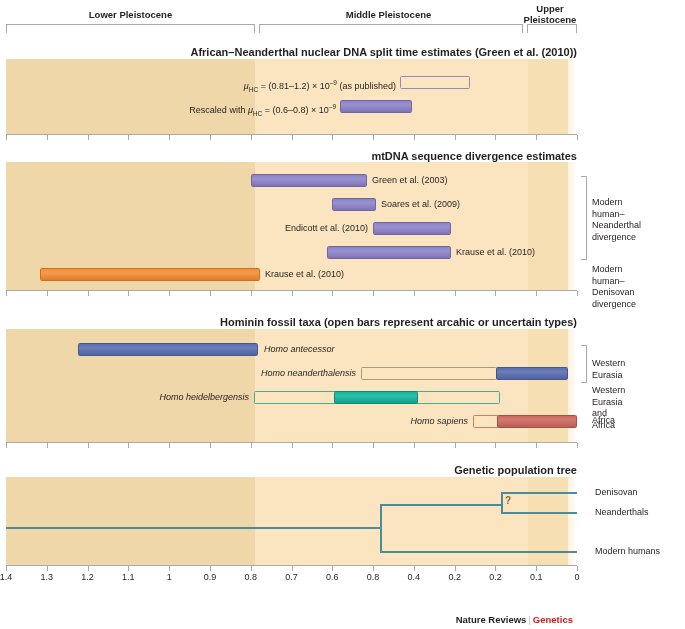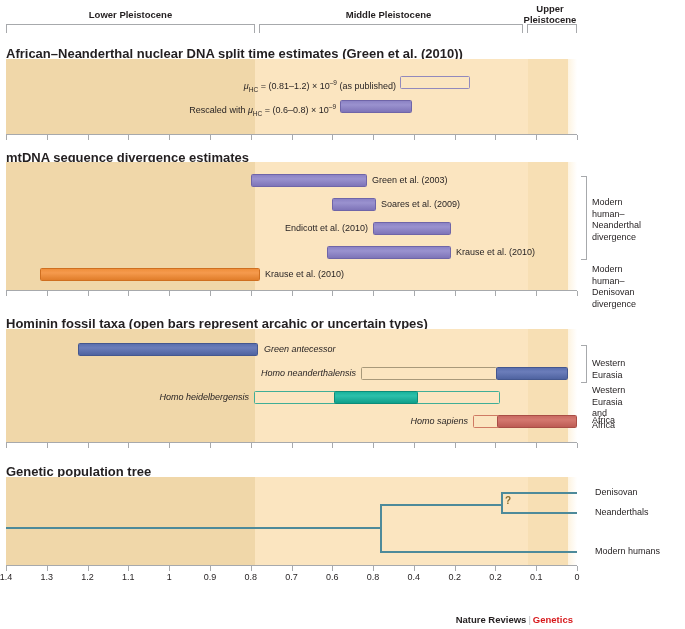--- a/index.html
+++ b/index.html
@@ -21,22 +21,22 @@
     line-height:11px;
   }
   .epoch-bracket {
     position:absolute; height:9px;
     border:1px solid #a7a9ac; border-bottom:none;
   }
 
   
   .panel { position:absolute; left:6px; width:571px; }
   .panel-title {
-    position:absolute; width:571px; text-align:left;
-    font-size:13px; font-weight:bold; color:#231f20;
+    position:absolute; width:571px; text-align:right;
+    font-size:11px; font-weight:bold; color:#231f20;
   }
   .panel-bg {
     position:absolute; left:0; width:571px;
     background:linear-gradient(to right,
       #f0d7a9 0px, #f0d7a9 249px,
       #fbe5c0 249px, #fbe5c0 522px,
       #f7dfb4 522px, #f7dfb4 562px,
       #fdf3e0 562px, #ffffff 571px);
   }
   .axis-line {
@@ -209,21 +209,21 @@
 
   <div class="group-bracket" style="left:581px; top:176px; height:84px;"></div>
   <div class="group-label" style="left:592px; top:197px;">Modern human–<br>Neanderthal<br>divergence</div>
   <div class="group-label" style="left:592px; top:264px;">Modern human–<br>Denisovan divergence</div>
 
   <div class="panel" style="top:0;">
     <div class="panel-title" style="top:316px;">Hominin fossil taxa (open bars represent arcahic or uncertain types)</div>
     <div class="panel-bg" style="top:329px; height:113px;"></div>
 
     <div class="bar bar-blue" style="left:72px; top:343px; width:180px;"></div>
-    <div class="bar-label right ital" style="left:258px; top:343px;">Green antecessor</div>
+    <div class="bar-label right ital" style="left:258px; top:343px;">Homo antecessor</div>
 
     <div class="bar bar-open open-blue" style="left:355px; top:367px; width:136px;"></div>
     <div class="bar bar-blue" style="left:490px; top:367px; width:72px;"></div>
     <div class="bar-label left ital" style="left:230px; top:367px; width:120px;">Homo neanderthalensis</div>
 
     <div class="bar bar-open open-teal" style="left:248px; top:391px; width:246px;"></div>
     <div class="bar bar-teal" style="left:328px; top:391px; width:84px;"></div>
     <div class="bar-label left ital" style="left:125px; top:391px; width:118px;">Homo heidelbergensis</div>
 
     <div class="bar bar-open open-red" style="left:467px; top:415px; width:26px;"></div>

